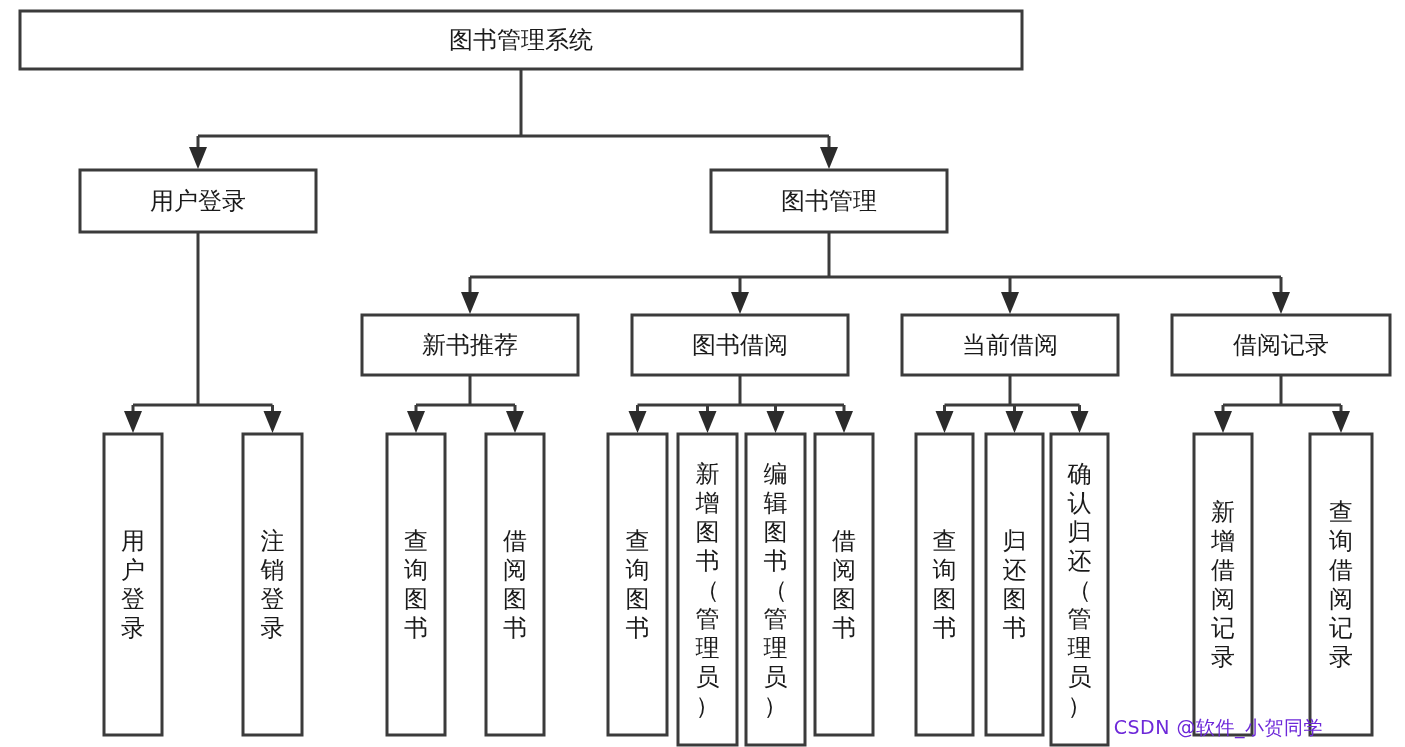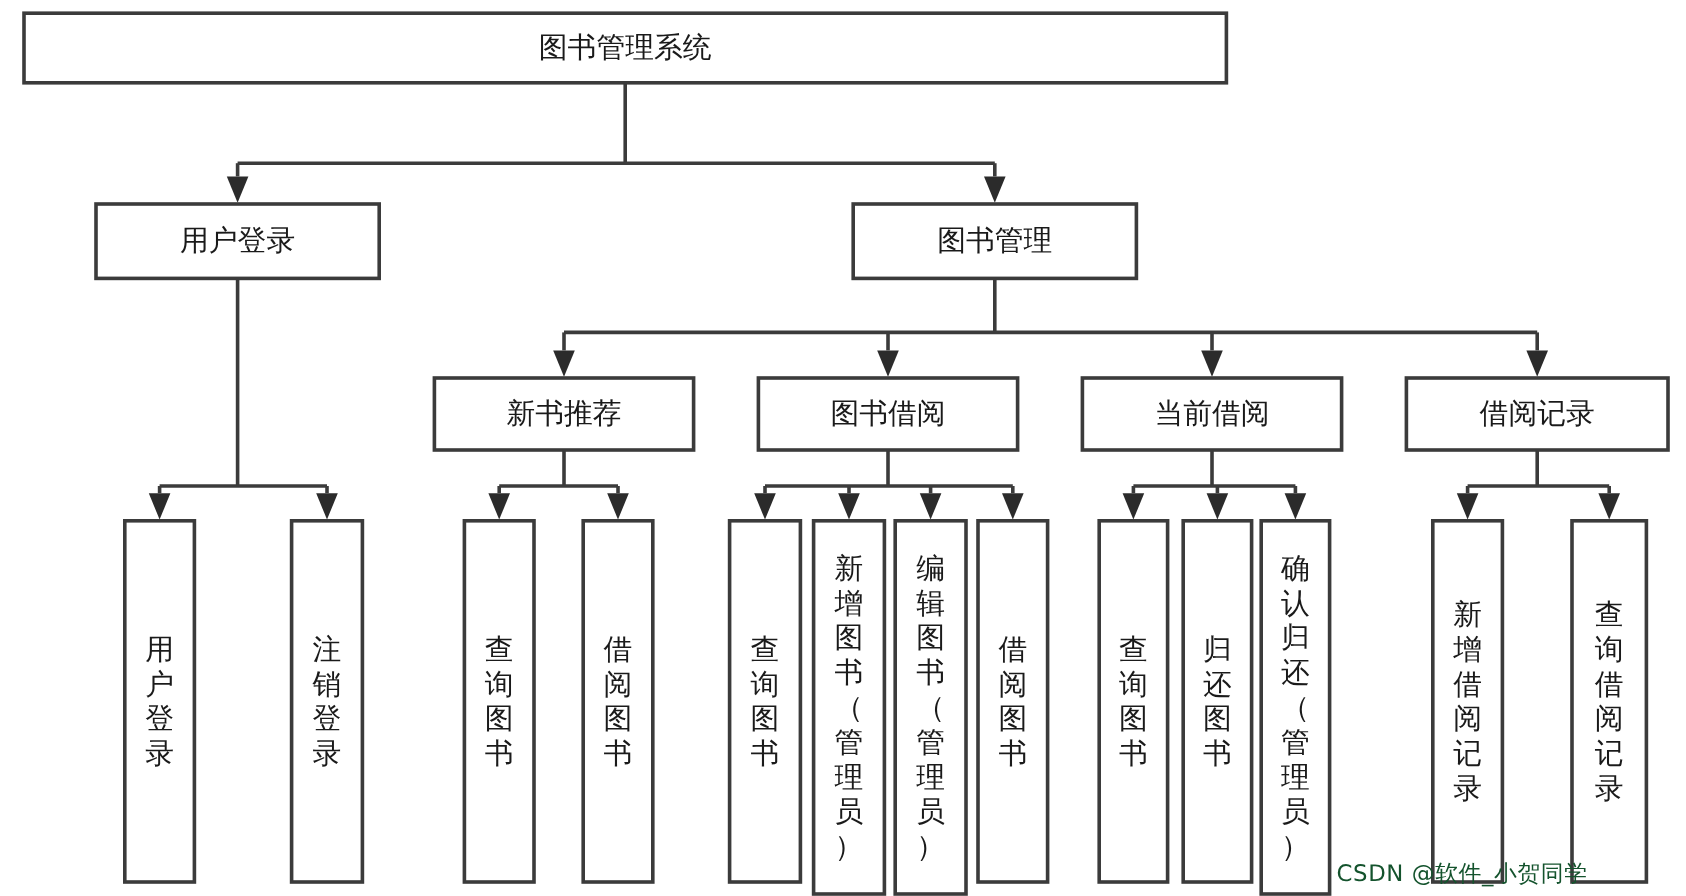--- a/index.html
+++ b/index.html
@@ -49,21 +49,21 @@
     fill: #1a1a1a;
     text-anchor: middle;
     dominant-baseline: middle;
   }
   .watermark-text {
     position: absolute;
     right: 14px;
     bottom: 6px;
     font-family: "DejaVu Sans", "Liberation Sans", sans-serif;
     font-size: 19px;
-    color: #14532d;
+    color: #6d28d9;
     white-space: nowrap;
     letter-spacing: 0.5px;
     user-select: none;
   }
 </style>
 </head>
 <body>
 
 <div id="diagram-root">
   <svg id="diagram-svg" viewBox="0 0 1405 747" xmlns="http://www.w3.org/2000/svg">

